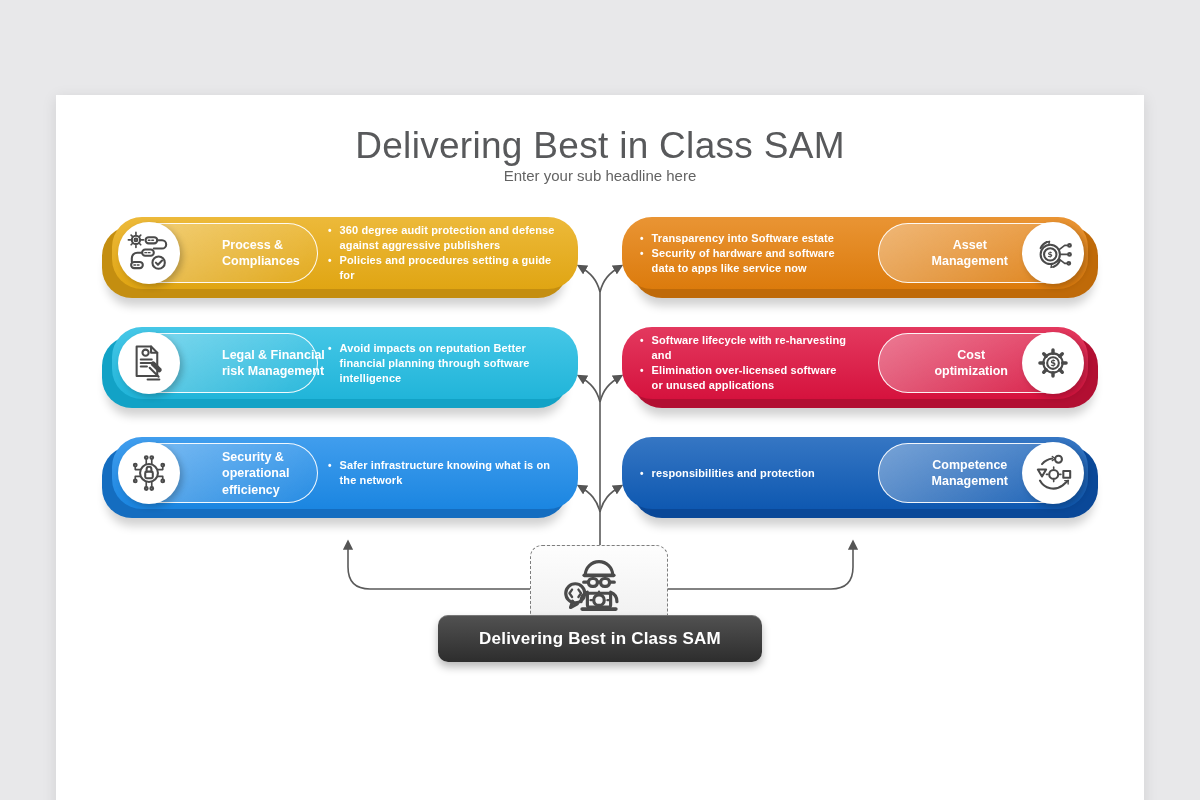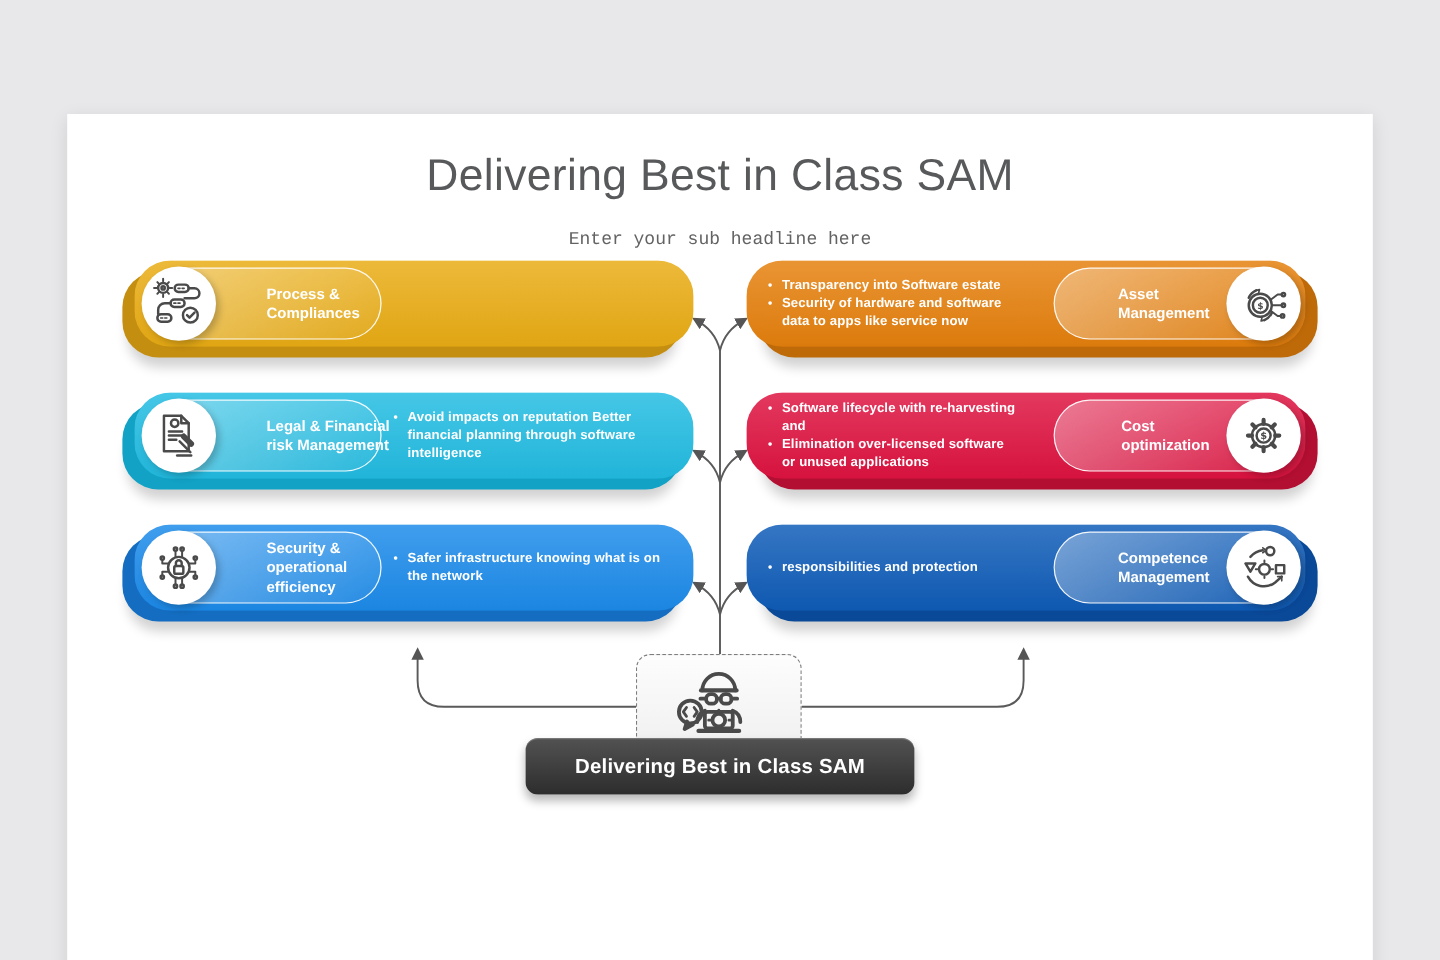--- a/index.html
+++ b/index.html
@@ -10,21 +10,21 @@
     overflow:hidden;
   }
   .slide{
     position:absolute;left:56px;top:95px;width:1088px;height:749px;
     background:#ffffff;box-shadow:0 3px 14px rgba(0,0,0,0.10);
   }
   .title{
     text-align:center;margin:30px 0 0 0;font-size:37px;font-weight:normal;
     color:#58595B;letter-spacing:.3px;
   }
-  .subtitle{text-align:center;margin-top:24px;font-size:15px;color:#636363;font-family:Liberation Mono, monospace;}
+  .subtitle{text-align:center;margin-top:0;font-size:15px;color:#636363;}
 
   
   .card{position:absolute;width:466px;height:72px;z-index:2;}
   .pos-l0{left:56px;top:122px}.pos-l1{left:56px;top:232px}.pos-l2{left:56px;top:342px}
   .pos-r0{left:566px;top:122px}.pos-r1{left:566px;top:232px}.pos-r2{left:566px;top:342px}
 
   .card .back{
     position:absolute;inset:0;border-radius:30px;background:var(--back);
     box-shadow:0 12px 10px -4px rgba(0,0,0,0.18);
   }
@@ -46,21 +46,21 @@
     background:#ffffff;display:flex;align-items:center;justify-content:center;
     box-shadow:3px 3px 6px rgba(0,0,0,0.22);
   }
   .card.left .icon-circle{left:6px;}
   .card.right .icon-circle{right:4px;}
   .card-title{
     position:absolute;top:50%;transform:translateY(-50%);
     color:#fff;font-weight:bold;font-size:12.5px;line-height:1.3;white-space:pre-line;
   }
   .card.left .card-title{left:78px;text-align:left;margin-left:32px;}
-  .card.right .card-title{right:80px;text-align:left;}
+  .card.right .card-title{right:80px;text-align:center;}
   .bullets{
     position:absolute;top:50%;transform:translateY(-50%);
     margin:0;padding:0;list-style:none;
   }
   .card.left .bullets{left:216px;right:14px;}
   .card.right .bullets{left:18px;right:238px;}
   .bullets li{
     display:flex;color:#fff;font-size:11px;font-weight:bold;line-height:1.35;
     letter-spacing:.1px;
   }
@@ -130,20 +130,24 @@
         <rect x="6" y="45" width="17" height="9" rx="4.5"></rect>
         <path d="M10 49.5h9" stroke-width="2" stroke-dasharray="2.5 2.5"></path>
         <path d="M44 13.5h7a6 6 0 0 1 0 12h-12"></path>
         <path d="M22 31.5h-7a8 8 0 0 0-8 8v5"></path>
         <circle cx="46" cy="46" r="9"></circle>
           <path d="M42 46l3 3 6-6"></path>
       </svg>
     </div>
     <div class="card-title">Process &amp;
 Compliances</div>
+    <ul class="bullets">
+      <li>360 degree audit protection and defense against aggressive publishers</li>
+      <li>Policies and procedures setting a guide for</li>
+    </ul>
   </div>
 
   <div class="card left pos-l2" style="--main: #1C8BEA; --back: #146DC0;">
     <div class="back"></div>
     <div class="front"></div>
     <div class="pill"></div>
     <div class="icon-circle">
       <svg class="licon" width="44" height="44" viewBox="0 0 64 64">
         <circle cx="32" cy="32" r="13"></circle>
         <rect x="26.5" y="30" width="11" height="9.5" rx="2"></rect>

